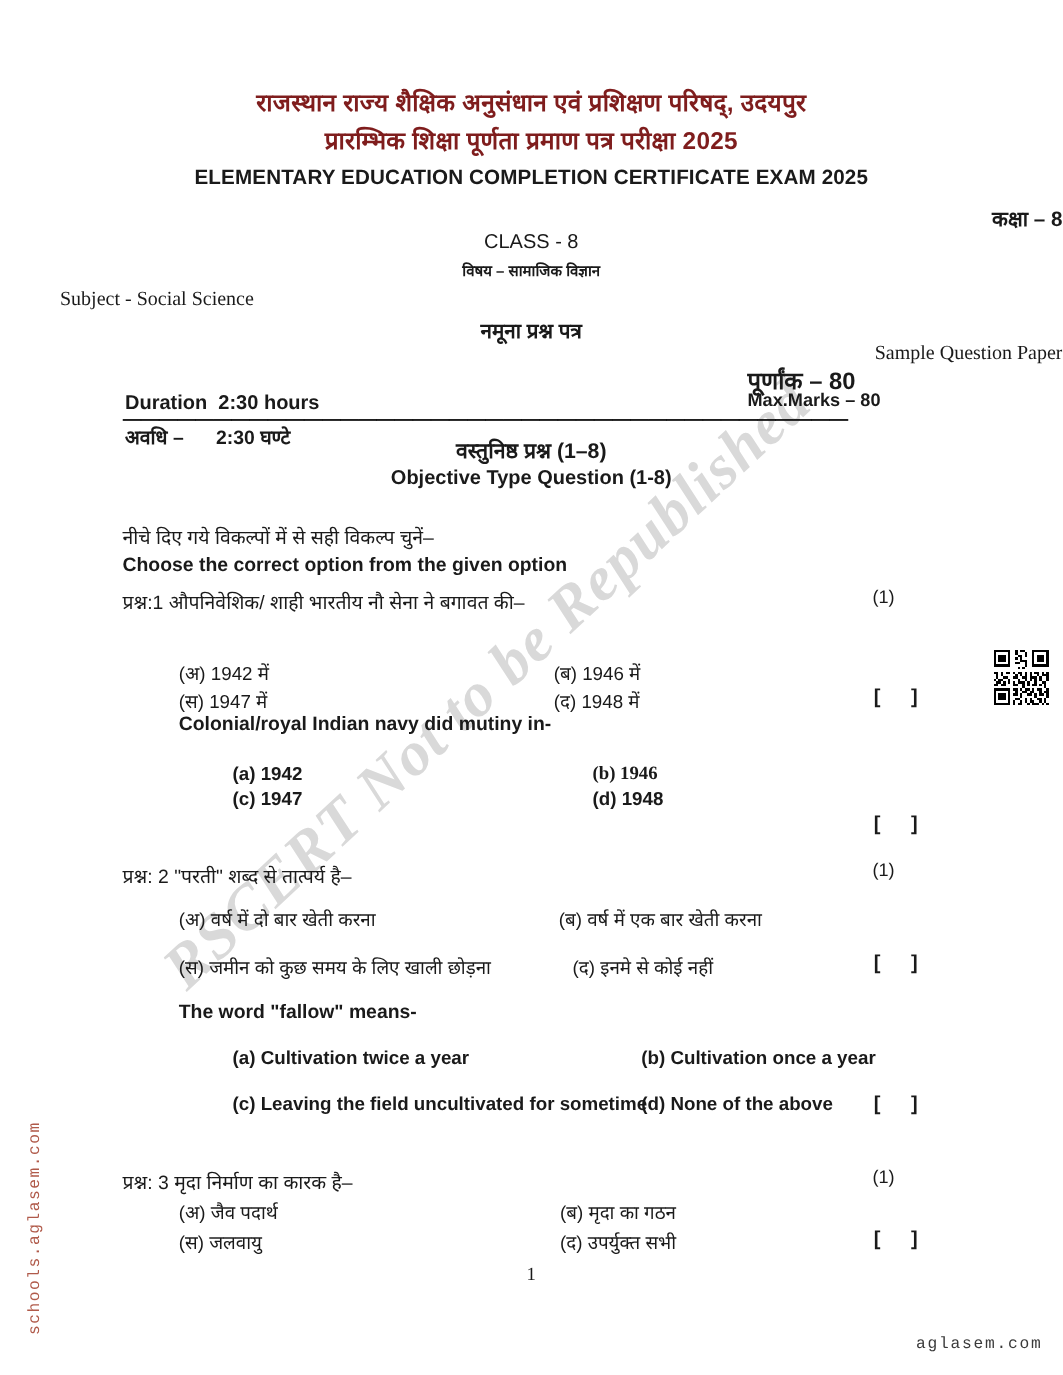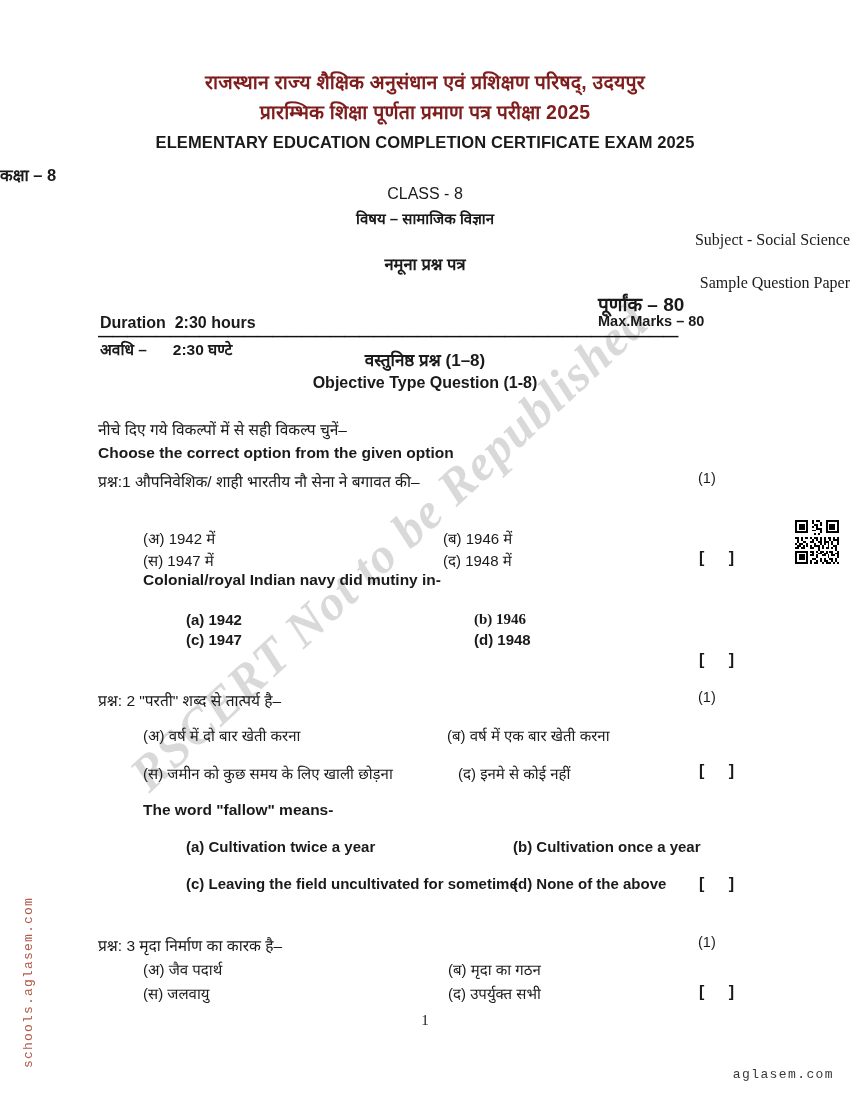--- a/index.html
+++ b/index.html
@@ -81,33 +81,33 @@
   .hdr-hi-2 { position: absolute; left: 0; right: 0; top: 98px; }
   .hdr-en {
     position: absolute; left: 0; right: 0; top: 133px;
     text-align: center;
     font-weight: 700;
     font-size: 16.5px;
     letter-spacing: 0.1px;
   }
   .hdr-class-hi {
     position: absolute; left: 0; right: 0; top: 163px;
-    text-align: left; font-weight: 700; font-size: 16.5px;
+    text-align: right; font-weight: 700; font-size: 16.5px;
   }
   .hdr-class-en {
     position: absolute; left: 0; right: 0; top: 185px;
     text-align: center; font-weight: 400; font-size: 16px;
   }
   .hdr-subj-hi {
     position: absolute; left: 0; right: 0; top: 208px;
-    text-align: center; font-weight: 700; font-size: 15px;
+    text-align: center; font-weight: 700; font-size: 12px;
   }
   .hdr-subj-en {
     position: absolute; left: 0; right: 0; top: 231px;
-    text-align: right; font-family: "Liberation Serif", serif;
+    text-align: left; font-family: "Liberation Serif", serif;
     font-weight: 400; font-size: 16px; margin-left: 48px;
   }
   .hdr-sqp-hi {
     position: absolute; left: 0; right: 0; top: 252px;
     text-align: center; font-weight: 700; font-size: 16.5px;
   }
   .hdr-sqp-en {
     position: absolute; left: 0; right: 0; top: 274px;
     text-align: right; font-family: "Liberation Serif", serif;
     font-weight: 400; font-size: 16px;

